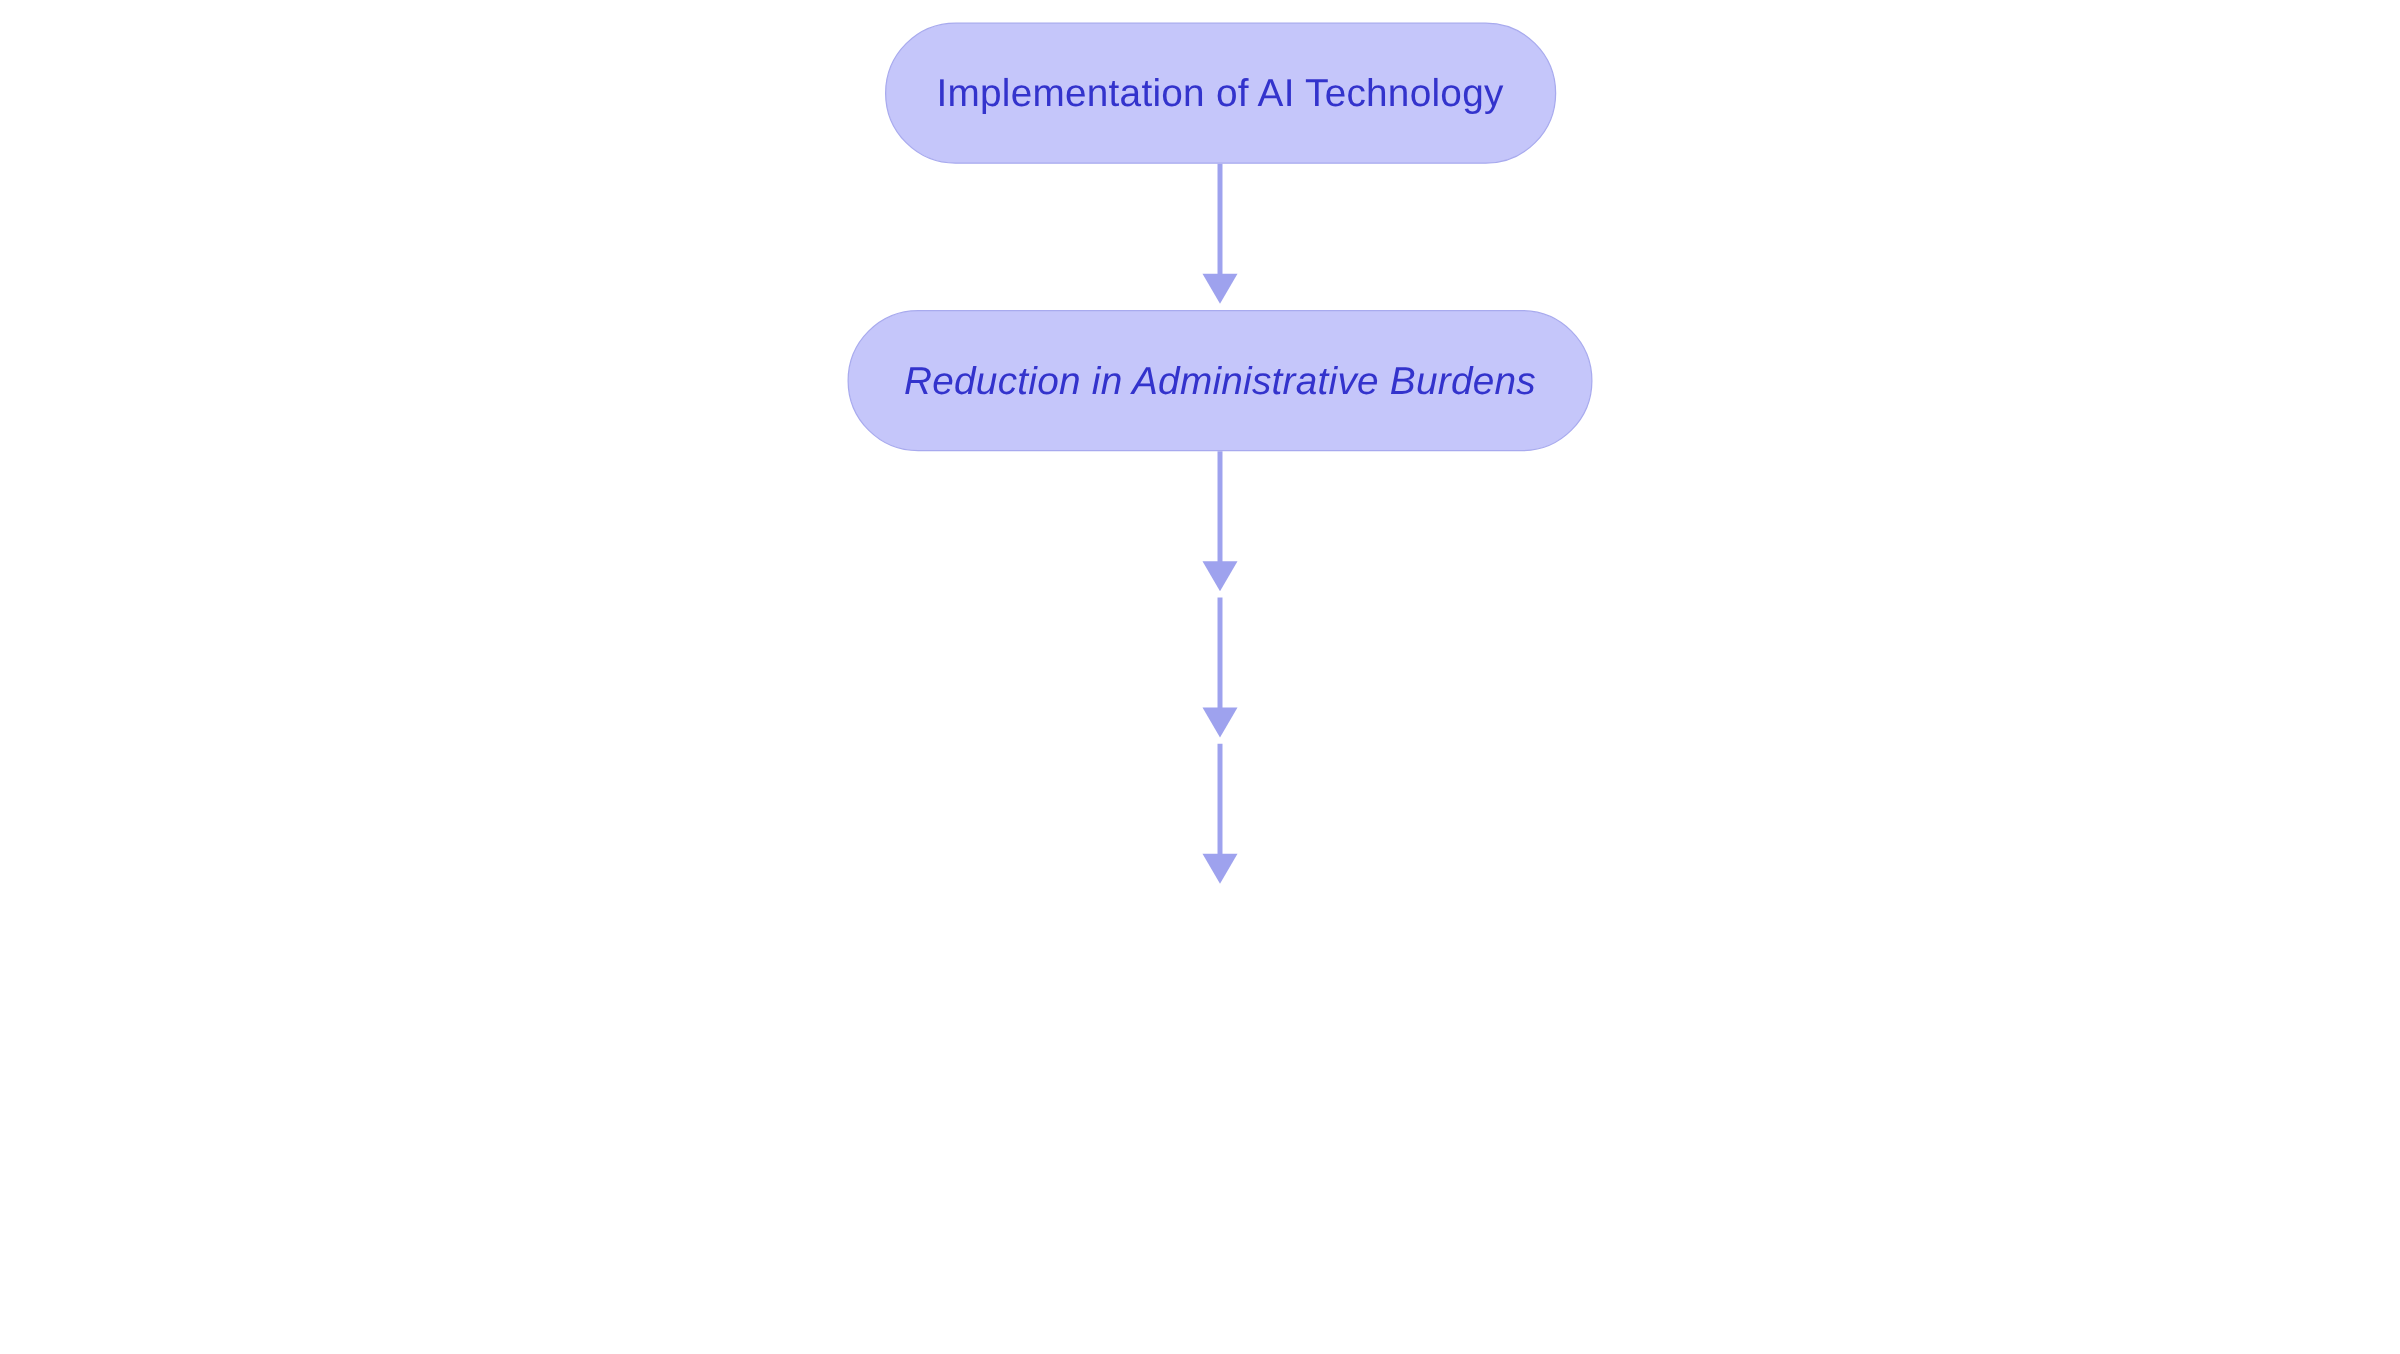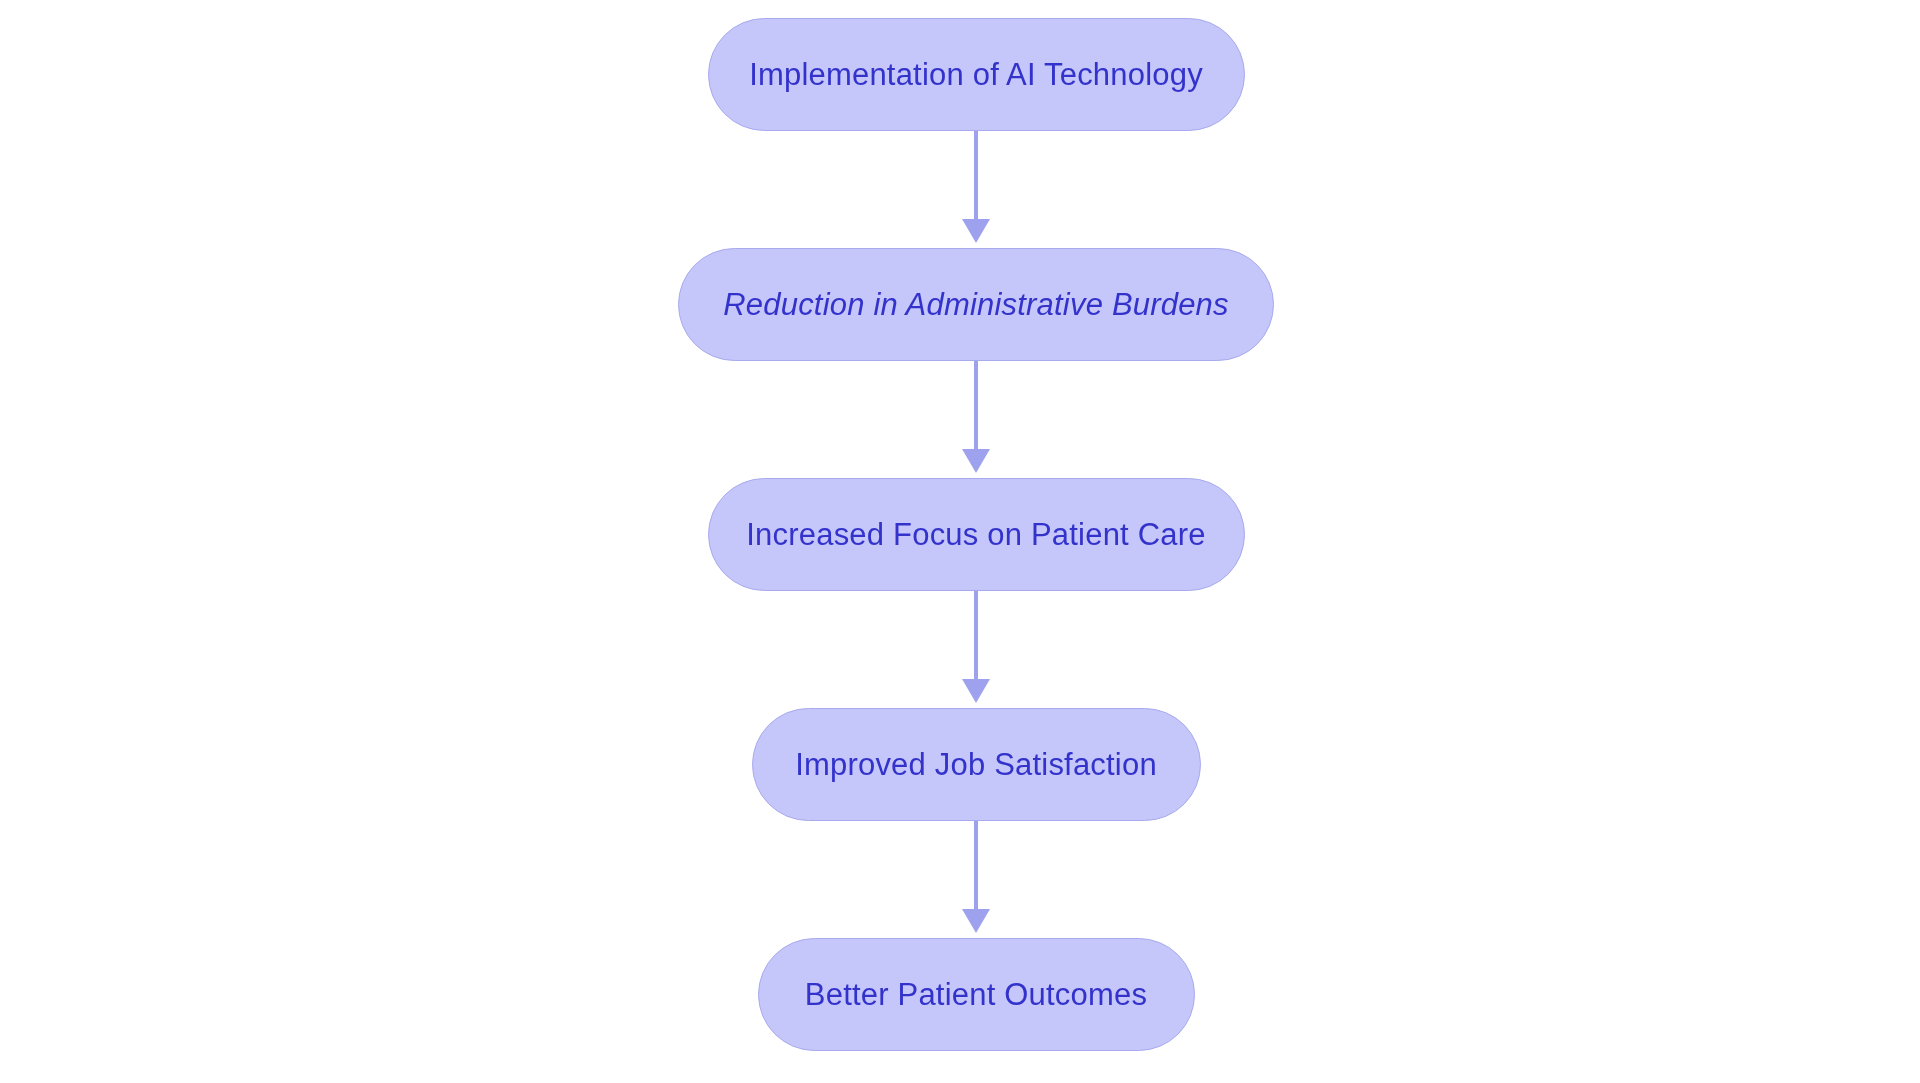--- a/index.html
+++ b/index.html
@@ -97,40 +97,31 @@
       <span class="node-label">Reduction in Administrative Burdens</span>
     </div>
 
     <div class="connector">
       <svg viewBox="0 0 36 117" xmlns="http://www.w3.org/2000/svg" aria-hidden="true">
         <line x1="18" y1="0" x2="18" y2="92" stroke="#9ea2ee" stroke-width="4"></line>
         <polygon points="18,112 4,88 32,88" fill="#9ea2ee"></polygon>
       </svg>
     </div>
 
-    <div class="node w-n2">
-      <span class="node-label">Increased Focus on Patient Care</span>
-    </div>
 
     <div class="connector">
       <svg viewBox="0 0 36 117" xmlns="http://www.w3.org/2000/svg" aria-hidden="true">
         <line x1="18" y1="0" x2="18" y2="92" stroke="#9ea2ee" stroke-width="4"></line>
         <polygon points="18,112 4,88 32,88" fill="#9ea2ee"></polygon>
       </svg>
     </div>
 
-    <div class="node w-n3">
-      <span class="node-label">Improved Job Satisfaction</span>
-    </div>
 
     <div class="connector">
       <svg viewBox="0 0 36 117" xmlns="http://www.w3.org/2000/svg" aria-hidden="true">
         <line x1="18" y1="0" x2="18" y2="92" stroke="#9ea2ee" stroke-width="4"></line>
         <polygon points="18,112 4,88 32,88" fill="#9ea2ee"></polygon>
       </svg>
     </div>
 
-    <div class="node w-n4">
-      <span class="node-label">Better Patient Outcomes</span>
-    </div>
 
   </div>
 </div>
 
 </body></html>

